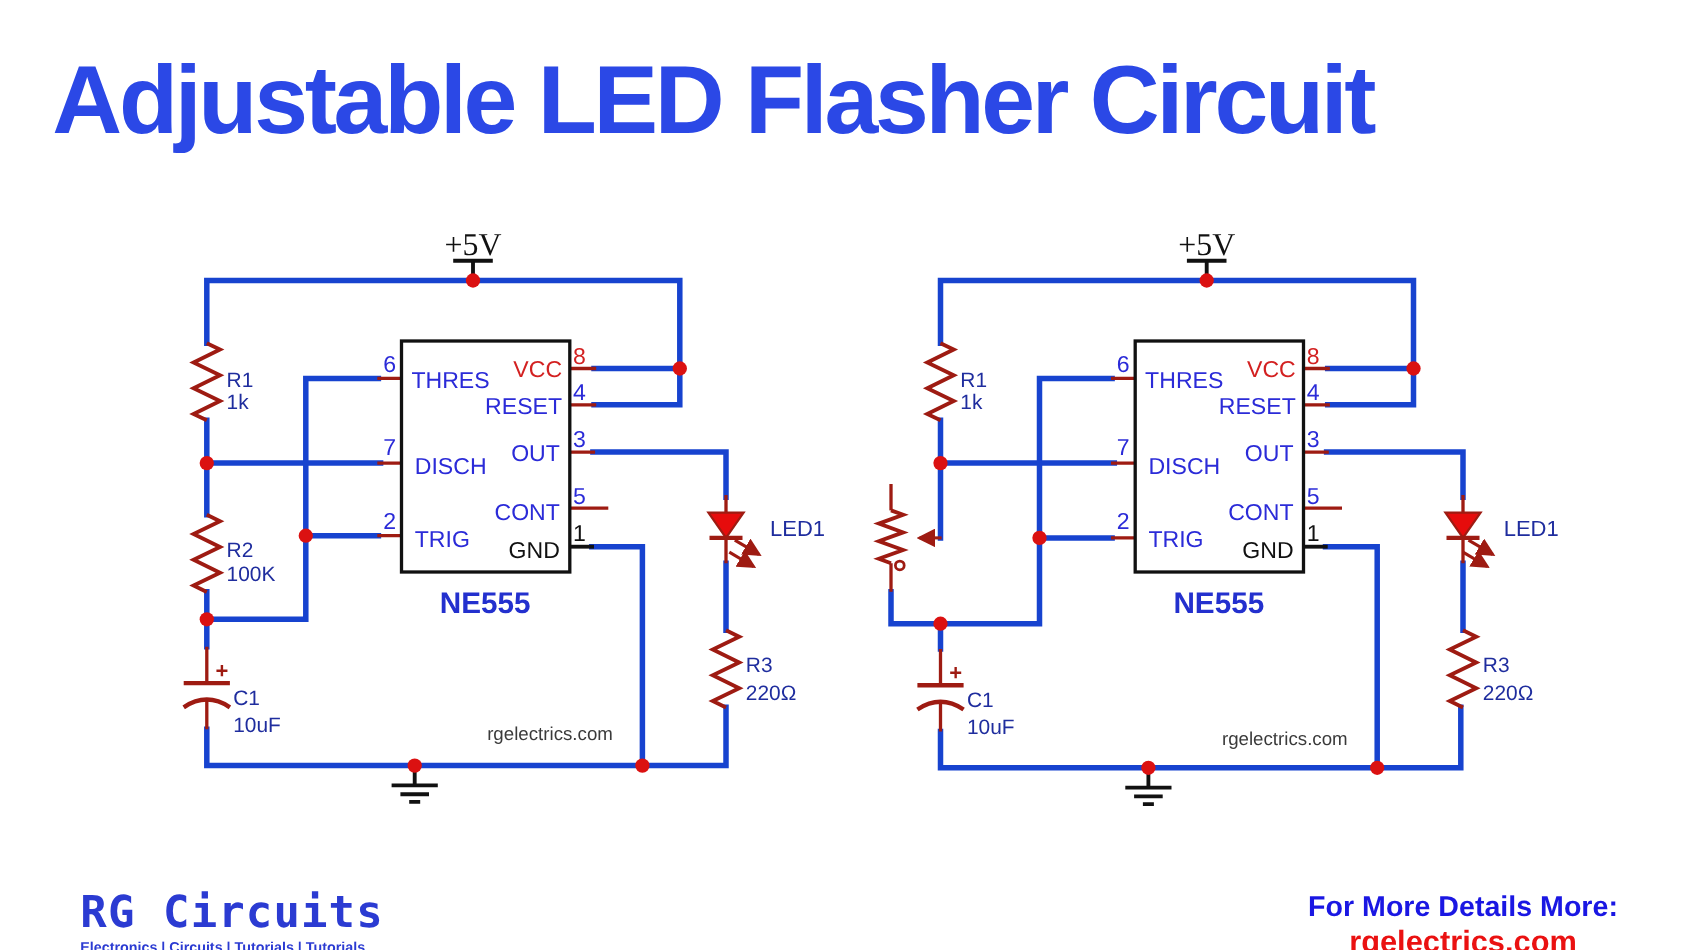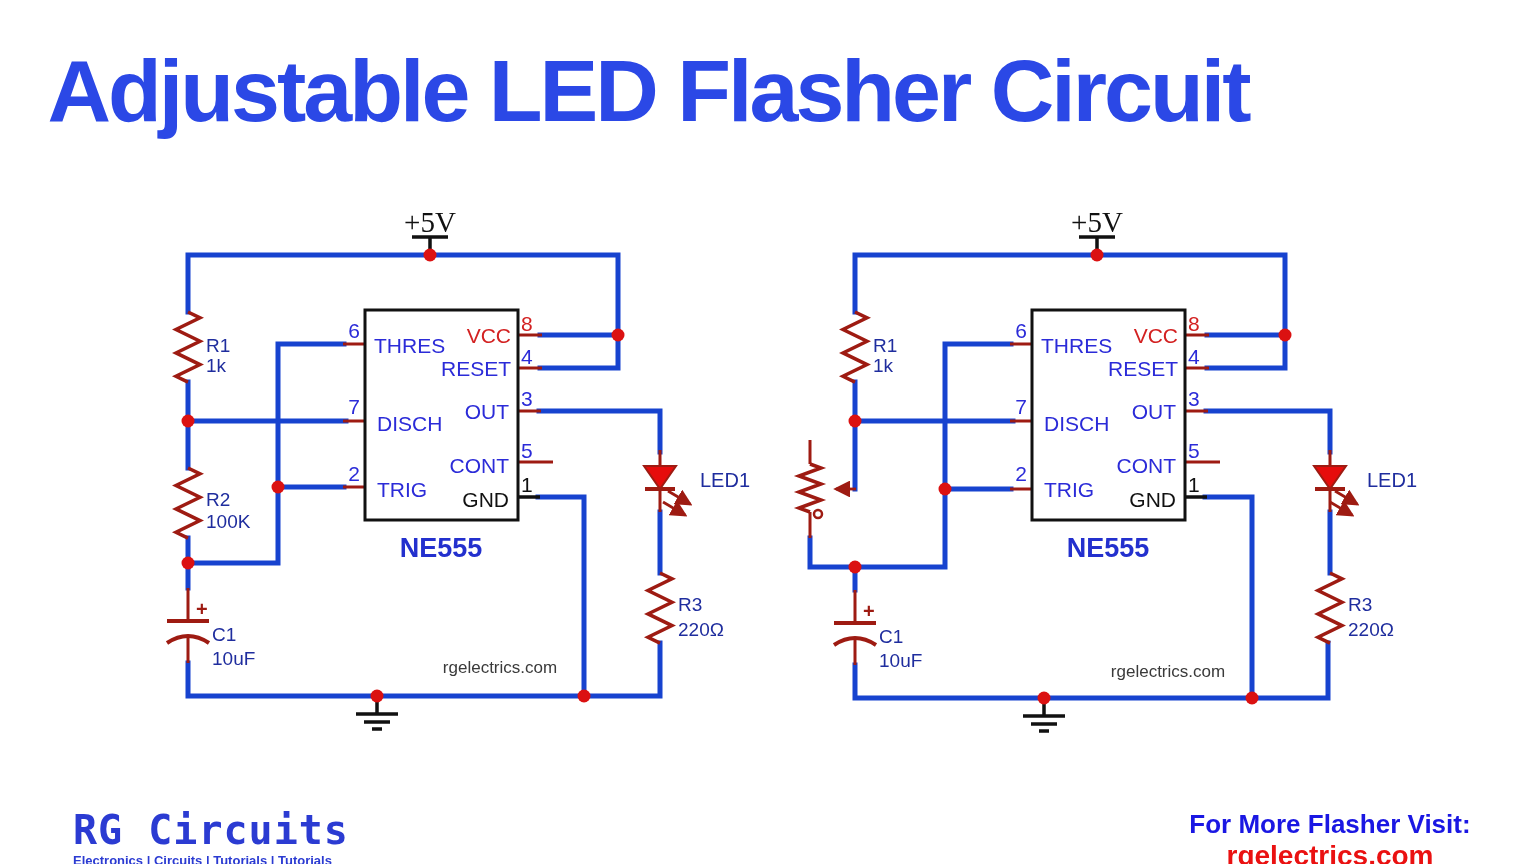--- a/index.html
+++ b/index.html
@@ -268,15 +268,15 @@
     <text class="twm" x="1168" y="677" text-anchor="middle">rgelectrics.com</text>
   </g>
 </svg>
 
 <div class="logo">
   <div>RG Circuits</div>
   <div class="logo-tagline">Electronics | Circuits | Tutorials | Tutorials</div>
 </div>
 
 <div class="footer-right">
-  <div class="footer-line1">For More Flasher Visit:</div>
+  <div class="footer-line1">For More Details More:</div>
   <div class="footer-line2">rgelectrics.com</div>
 </div>
 
 </body></html>

